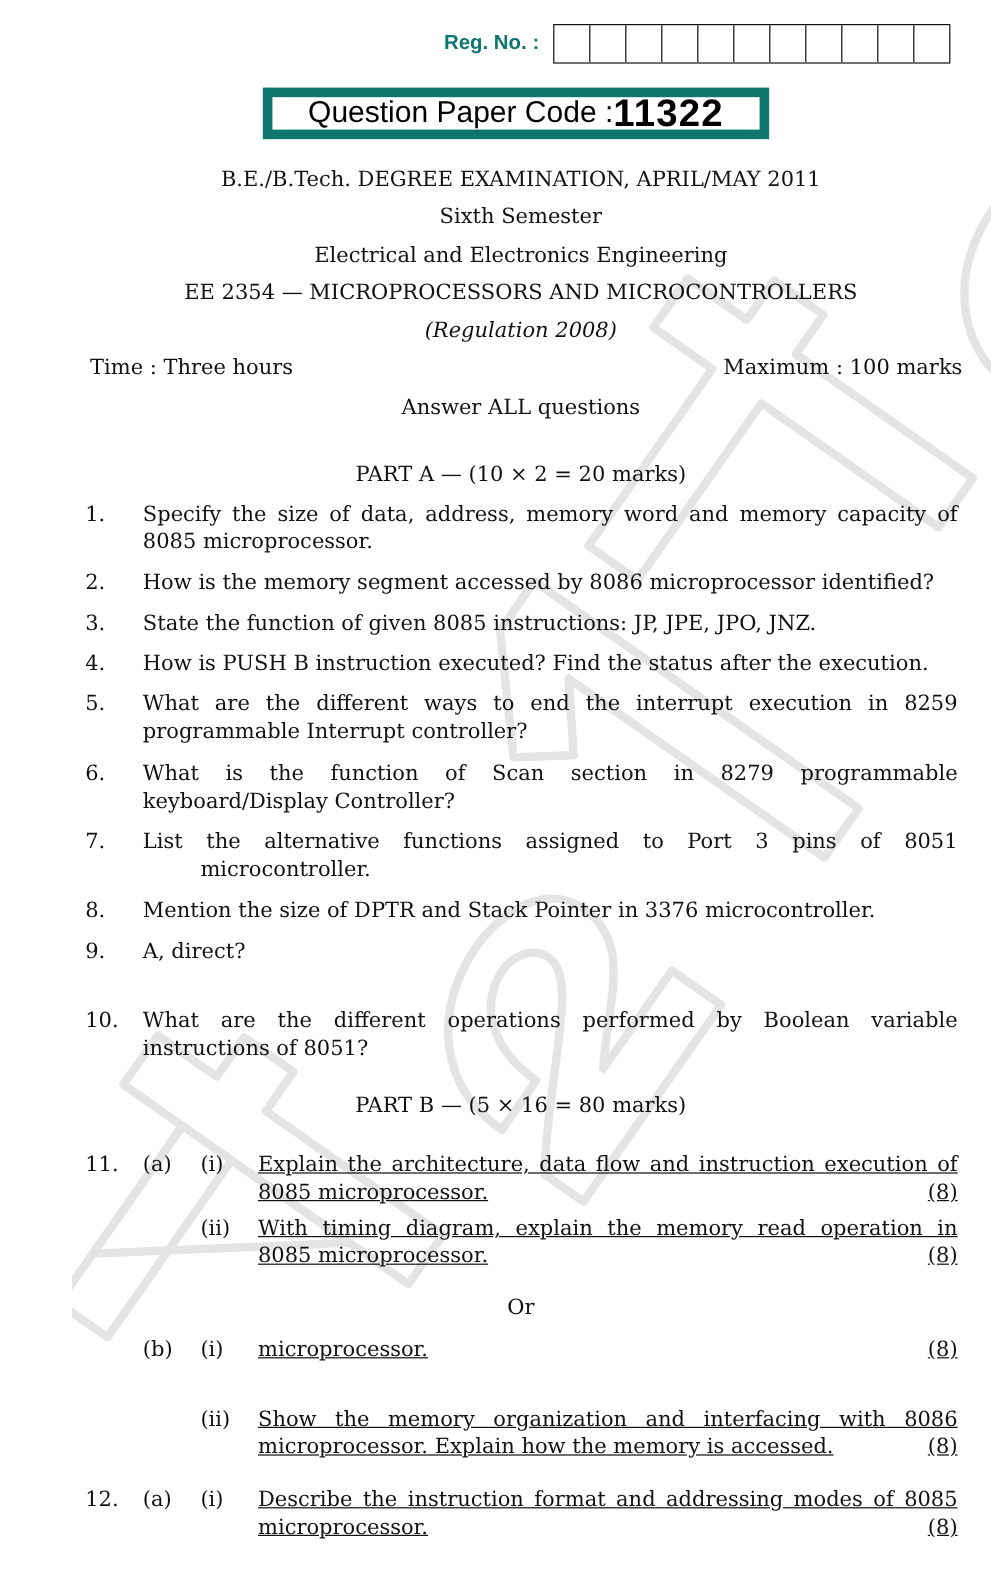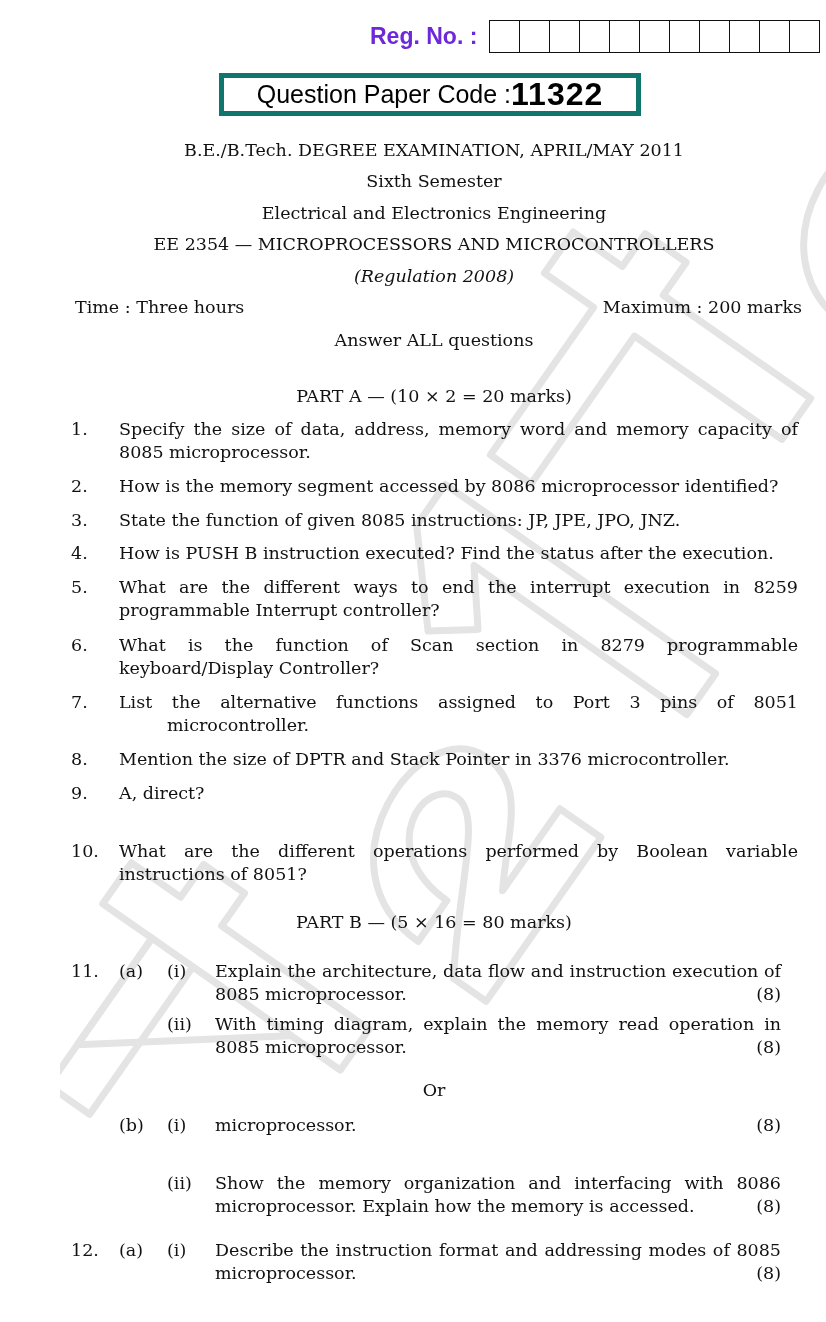--- a/index.html
+++ b/index.html
@@ -12,44 +12,44 @@
     position: absolute; left: 60px; top: 130px; width: 780px; height: 1050px;
     pointer-events: none; z-index: 0;
   }
   .page { position: relative; z-index: 1; }
   .reg {
     position: absolute; top: 19px; left: 370px; height: 34px;
     display: flex; align-items: center;
   }
   .reg-label {
     font-family: "Liberation Sans", "DejaVu Sans", sans-serif;
-    font-weight: bold; font-size: 23px; margin-right: 12px; color: #6d28d9;
+    font-weight: bold; font-size: 17px; margin-right: 12px; color: #0f766e;
   }
   .reg-boxes { display: flex; border: 1.5px solid #111; height: 31px; }
   .reg-box { width: 29px; height: 31px; border-right: 1px solid #111; }
   .reg-box:last-child { border-right: none; }
   .code-box {
     position: absolute; left: 219px; top: 73px; width: 422px; height: 43px;
-    border: 5px solid #0f766e; box-sizing: border-box;
+    border: 8px solid #0f766e; box-sizing: border-box;
     display: flex; align-items: center; justify-content: center;
     font-family: "Liberation Sans", "DejaVu Sans", sans-serif; color: #000;
   }
   .code-label { font-size: 25px; }
   .code-value { font-size: 32px; font-weight: bold; letter-spacing: 1px; }
   .center { position: absolute; left: 70px; width: 728px; text-align: center; font-size: 17.5px; }
   .row-lr { position: absolute; left: 75px; width: 727px; display: flex; justify-content: space-between; font-size: 17.5px; gap: 24px; }
   .q { position: absolute; left: 71px; width: 727px; font-size: 17.5px; line-height: 23px; }
   .q .num { position: absolute; left: 0; top: 0; }
   .q .txt { position: absolute; left: 48px; right: 0; text-align: justify; text-align-last: left; }
   .q .hang { display: block; }
   .qb { position: absolute; left: 71px; width: 727px; font-size: 17.5px; line-height: 23px; }
   .qb .num { position: absolute; left: 0; }
   .qb .part { position: absolute; left: 48px; }
   .qb .sub { position: absolute; left: 96px; }
-  .qb .txt { position: absolute; left: 144px; right: 17px; }
+  .qb .txt { position: absolute; left: 144px; right: 0; text-decoration: underline; }
   .qb .line1 { display: block; text-align: justify; text-align-last: justify; }
   .qb .line2 { display: flex; justify-content: space-between; }
   .justify-line { display: block; text-align: justify; text-align-last: justify; }
 </style>
 </head>
 <body>
 
 <svg class="watermark" viewBox="0 0 780 1050">
   <g transform="translate(400,560) rotate(-55)" fill="none" stroke="#e4e4e4" stroke-width="7" stroke-linejoin="round">
 
@@ -90,21 +90,21 @@
     <span class="code-value">11322</span>
   </div>
 
   <div class="center" style="top:140px;">B.E./B.Tech. DEGREE EXAMINATION, APRIL/MAY 2011</div>
   <div class="center" style="top:171px;">Sixth Semester</div>
   <div class="center" style="top:203px;">Electrical and Electronics Engineering</div>
   <div class="center" style="top:234px;">EE 2354 — MICROPROCESSORS AND MICROCONTROLLERS</div>
   <div class="center" style="top:266px;font-style:italic;">(Regulation 2008)</div>
   <div class="row-lr" style="top:297px;">
     <span>Time : Three hours</span>
-    <span>Maximum : 200 marks</span>
+    <span>Maximum : 100 marks</span>
   </div>
   <div class="center" style="top:330px;text-align:center;">Answer ALL questions</div>
 
   <div class="center" style="top:386px;">PART A — (10 × 2 = 20 marks)</div>
 
   <div class="q" style="top:418px;">
     <span class="num">1.</span>
     <div class="txt">
       <span class="justify-line">Specify the size of data, address, memory word and memory capacity of</span>
       <span class="hang">8085 microprocessor.</span>

